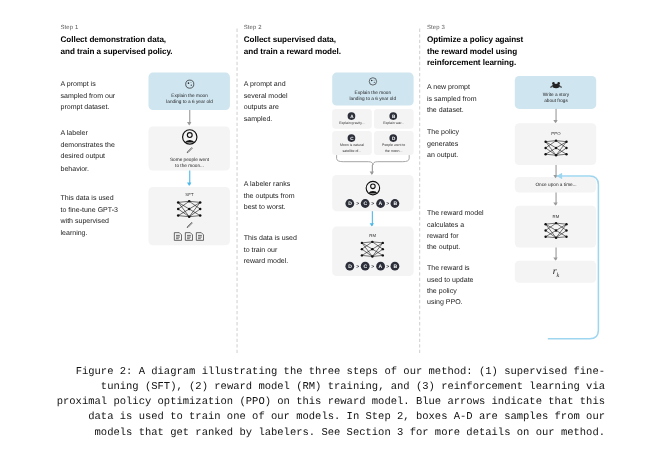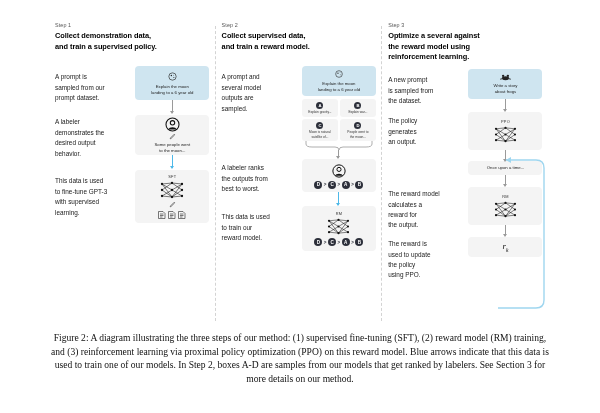--- a/index.html
+++ b/index.html
@@ -65,22 +65,22 @@
   .brace svg{display:block;}
 
   .rk{font-size:9px;font-style:italic;font-family:"Liberation Serif",serif;}
   .rk sub{font-size:5.5px;font-style:italic;}
 
   .loop{position:absolute;pointer-events:none;}
 
   
   .caption{
     position:absolute;left:50px;top:331px;width:500px;
-    font-family:Liberation Serif, serif;font-size:9.55px;line-height:1.43;
-    color:#111;text-align:center;
+    font-family:Liberation Mono, monospace;font-size:9.55px;line-height:1.43;
+    color:#111;text-align:right;
   }
   .watermark{
     position:absolute;right:52px;bottom:14px;font-size:15px;color:#d8d8d8;
     letter-spacing:2px;font-family:"DejaVu Sans",sans-serif;
   }
 </style>
 </head>
 <body>
 
 <div class="page">
@@ -305,21 +305,21 @@
               </div>
             </div>
           </div>
         </div>
 
       </div>
     </div>
 
     <div class="col">
       <div class="step-label">Step 3</div>
-      <div class="step-title" style="white-space:pre-line">Optimize a several against
+      <div class="step-title" style="white-space:pre-line">Optimize a policy against
 the reward model using
 reinforcement learning.</div>
 
       <div class="body" style="margin-top:6px;">
 
         <div class="row" style="margin-top:4px;">
           <div class="desc" style="white-space:pre-line;padding-top:6px;">A new prompt
 is sampled from
 the dataset.</div>
           <div class="nodes">

